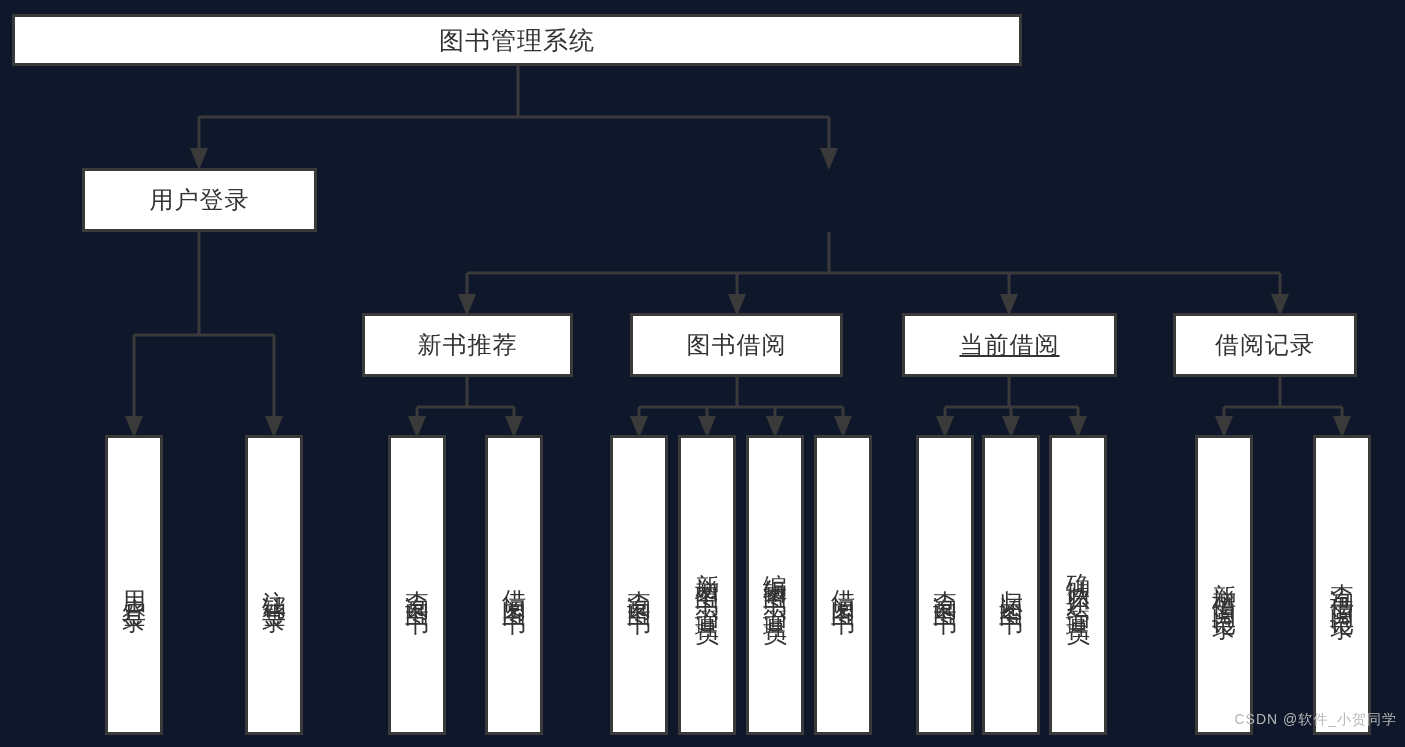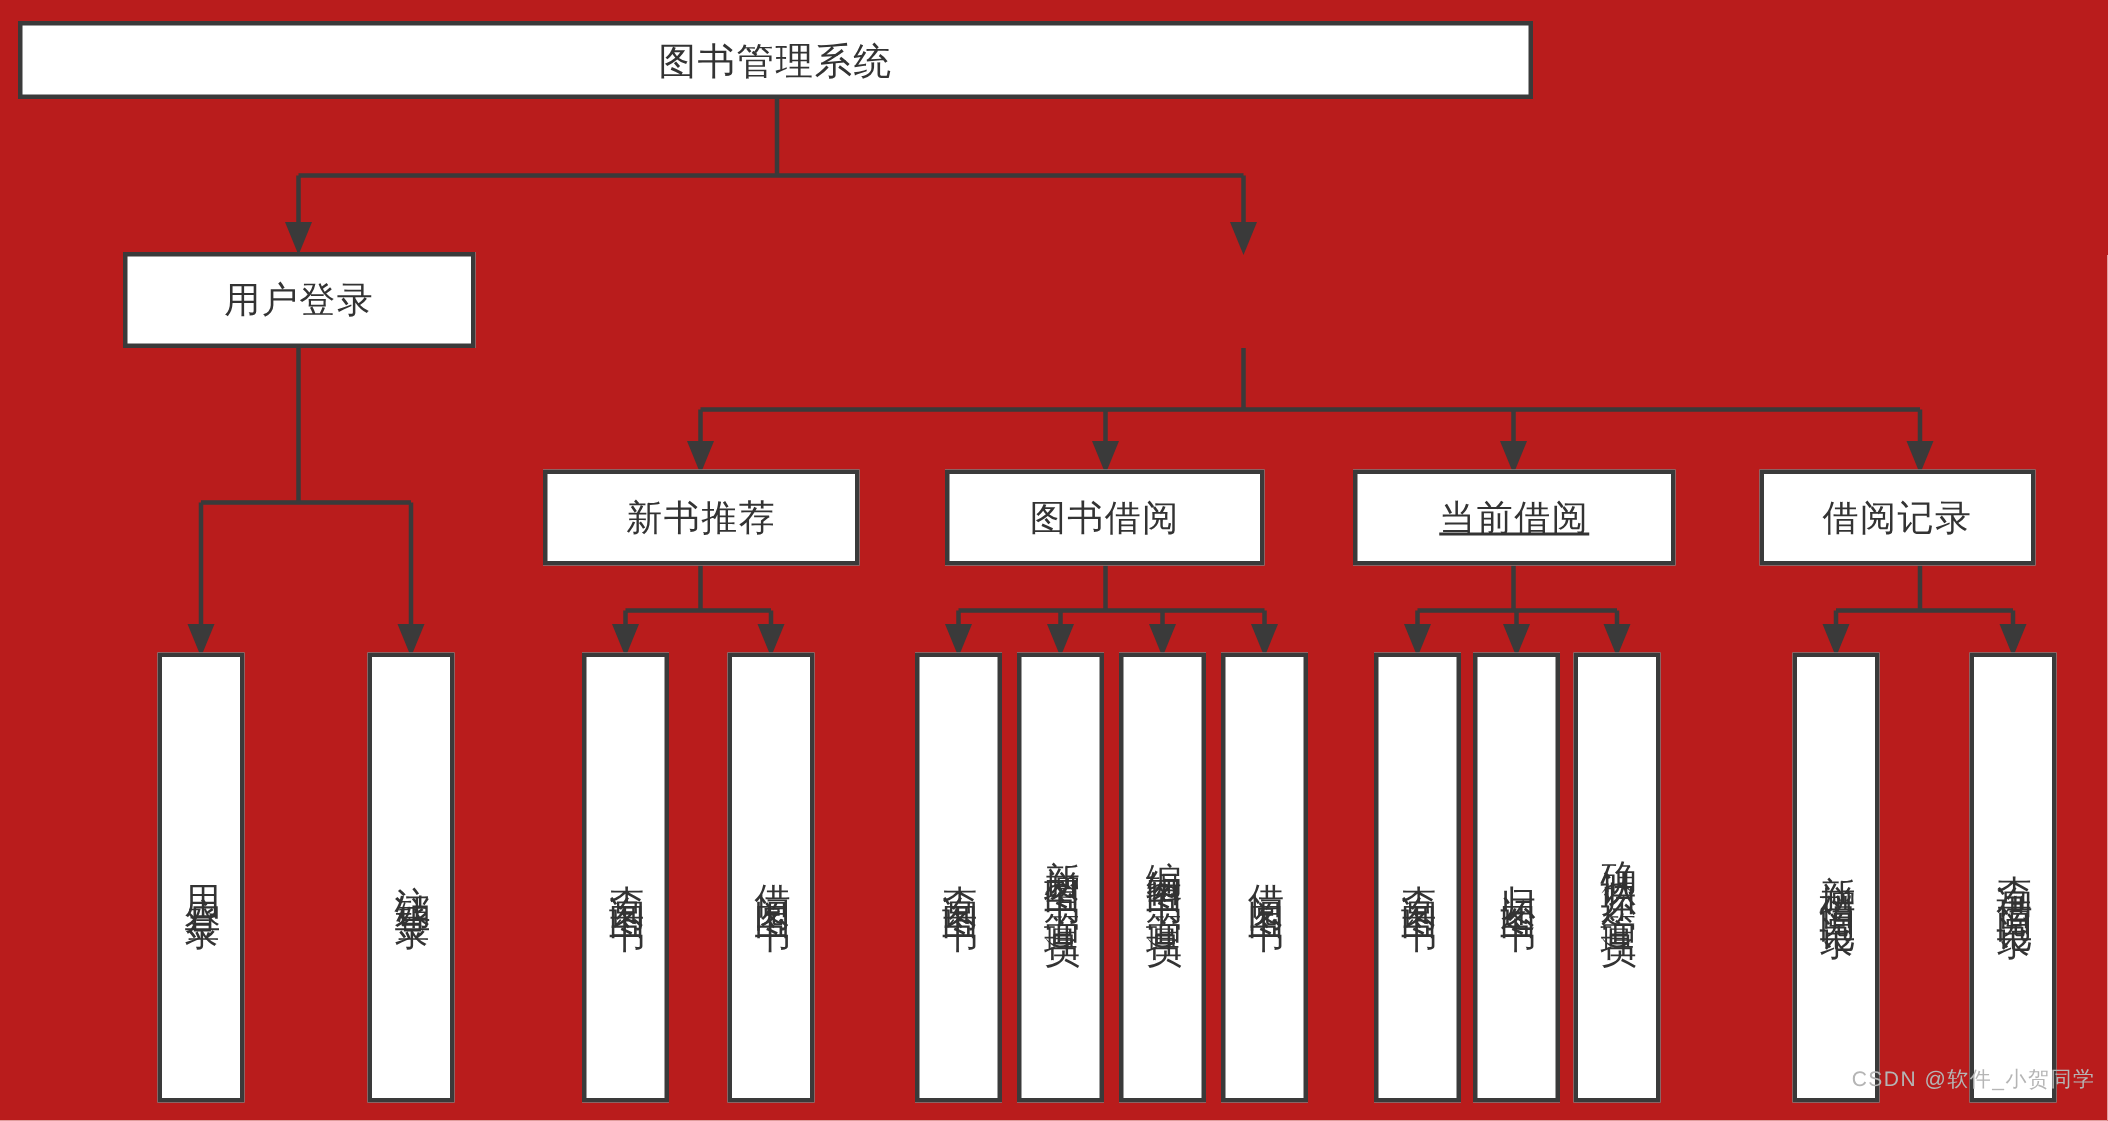--- a/index.html
+++ b/index.html
@@ -6,21 +6,21 @@
     --line: #3a3a3a;
     --text: #333333;
     --wm: #b5b5b5;
   }
   * { margin: 0; padding: 0; box-sizing: border-box; }
   html, body { background: #ffffff; }
   .canvas {
     position: relative;
     width: 1405px;
     height: 747px;
-    background: #b91c1c;
+    background: #0f172a;
     font-family: "Liberation Sans", sans-serif;
     overflow: hidden;
   }
   .connectors {
     position: absolute;
     left: 0; top: 0;
     width: 1405px; height: 747px;
   }
   .connectors path {
     stroke: var(--line);

